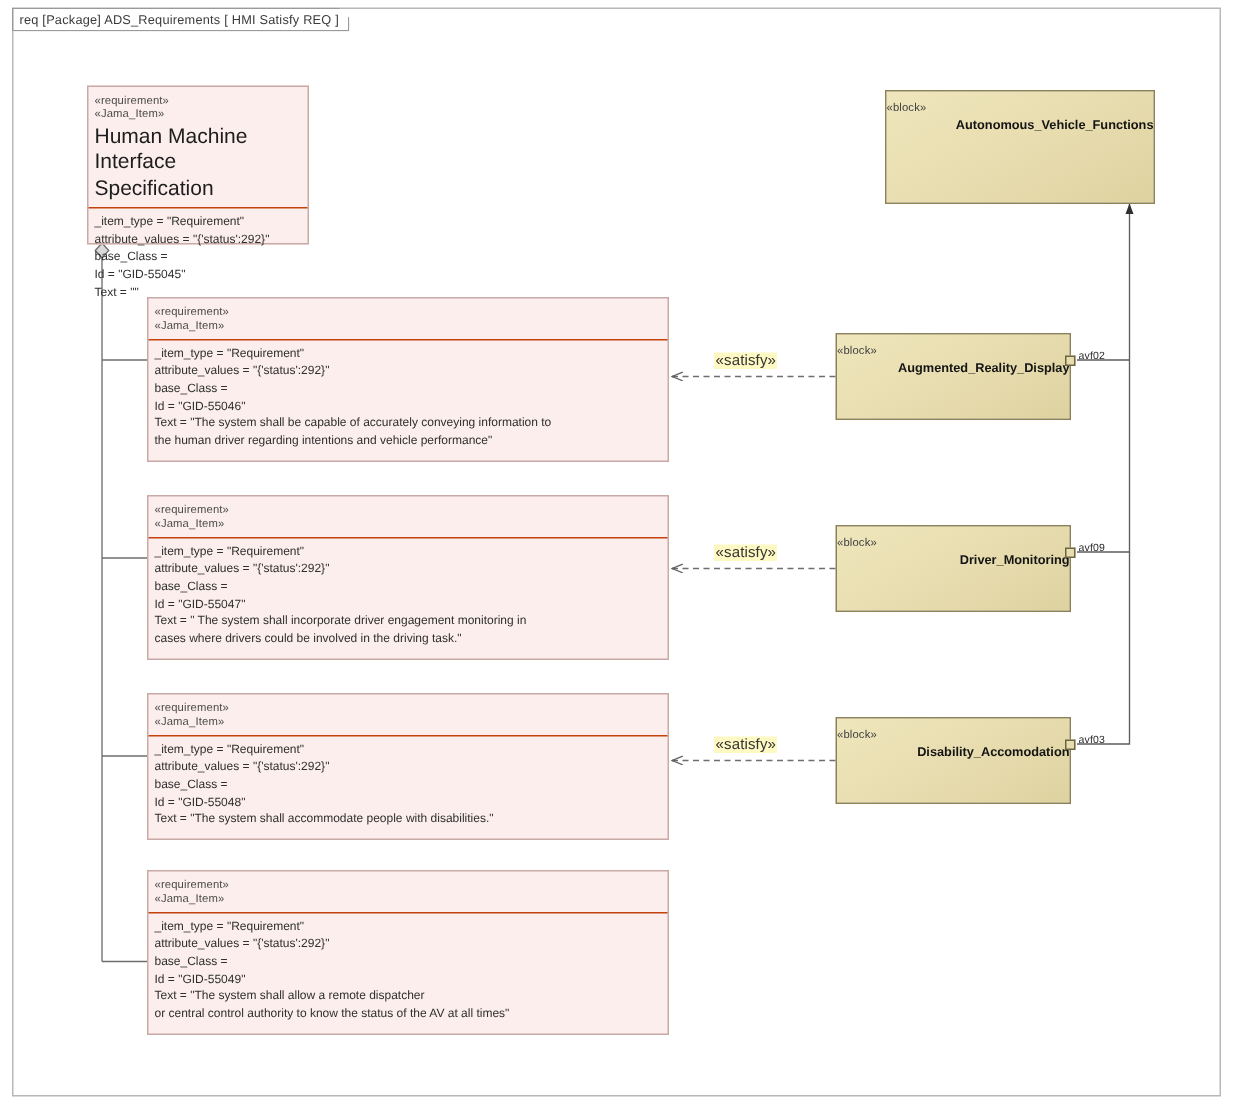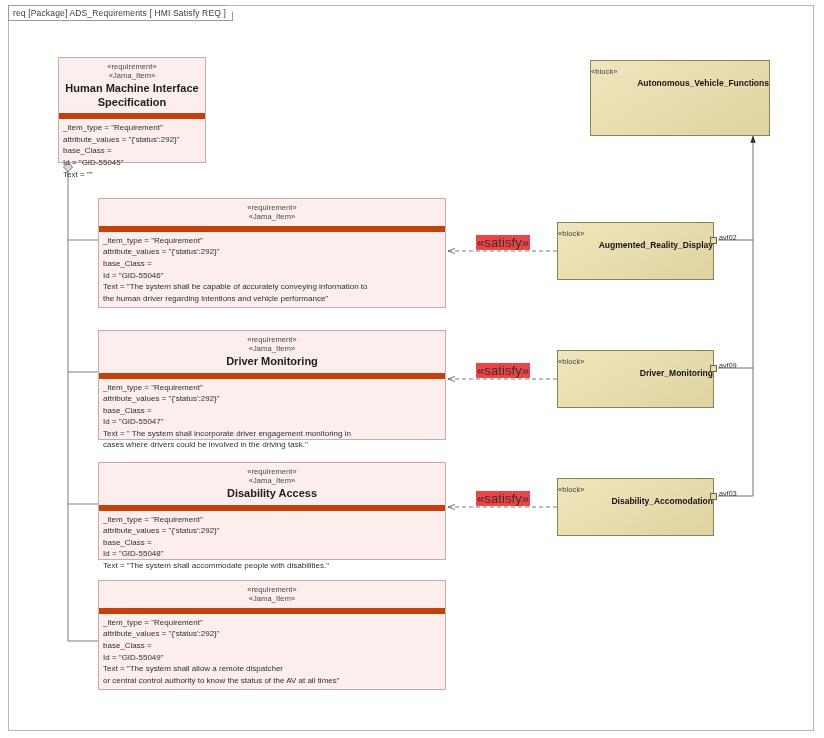--- a/index.html
+++ b/index.html
@@ -64,32 +64,32 @@
   
   .req {
     position: absolute;
     box-sizing: border-box;
     border: 1px solid #c9aaa6;
     background: #fbeeec;
     color: #2b2b2b;
   }
   .req .head {
     padding: 4px 4px 4px 4px;
-    text-align: center;
-    border-bottom: 6px solid #c2410c;
+    text-align: left;
+    border-bottom: 1px solid #c2410c;
     line-height: 1.25;
   }
   .req .stereo {
     font-size: 7.5px;
     color: #4a4a4a;
     letter-spacing: 0.1px;
   }
   .req .title {
-    font-size: 11px;
-    font-weight: bold;
+    font-size: 14px;
+    font-weight: normal;
     color: #1d1d1d;
     margin-top: 1px;
   }
   .req .body {
     padding: 3px 4px 4px 4px;
   }
   .req .attr {
     font-size: 8px;
     line-height: 1.45;
     color: #2f2f2f;
@@ -133,24 +133,24 @@
     position: absolute;
     font-size: 7px;
     color: #2b2b2b;
     white-space: nowrap;
     letter-spacing: 0.1px;
   }
 
   
   .wire-label {
     position: absolute;
-    font-size: 13px;
+    font-size: 10px;
     color: #333333;
     white-space: nowrap;
-    background: #ef4444;
+    background: #fef9c3;
     padding: 0 1px;
     letter-spacing: 0.1px;
   }
 </style>
 </head>
 <body>
 
 <div id="canvas">
 
   <div class="frame"></div>
@@ -225,37 +225,35 @@
       <div class="attr">Id = "GID-55046"</div>
       <div class="attr">Text = "The system shall be capable of accurately conveying information to
 the human driver regarding intentions and vehicle performance"</div>
     </div>
   </div>
 
   <div class="req" style="left:98px; top:330px; width:348px; height:110px;">
     <div class="head">
       <div class="stereo">«requirement»</div>
       <div class="stereo">«Jama_Item»</div>
-      <div class="title">Driver Monitoring</div>
     </div>
     <div class="body">
       <div class="attr">_item_type = "Requirement"</div>
       <div class="attr">attribute_values = "{'status':292}"</div>
       <div class="attr">base_Class =</div>
       <div class="attr">Id = "GID-55047"</div>
       <div class="attr">Text = " The system shall incorporate driver engagement monitoring in
 cases where drivers could be involved in the driving task."</div>
     </div>
   </div>
 
   <div class="req" style="left:98px; top:462px; width:348px; height:98px;">
     <div class="head">
       <div class="stereo">«requirement»</div>
       <div class="stereo">«Jama_Item»</div>
-      <div class="title">Disability Access</div>
     </div>
     <div class="body">
       <div class="attr">_item_type = "Requirement"</div>
       <div class="attr">attribute_values = "{'status':292}"</div>
       <div class="attr">base_Class =</div>
       <div class="attr">Id = "GID-55048"</div>
       <div class="attr">Text = "The system shall accommodate people with disabilities."</div>
     </div>
   </div>
 

